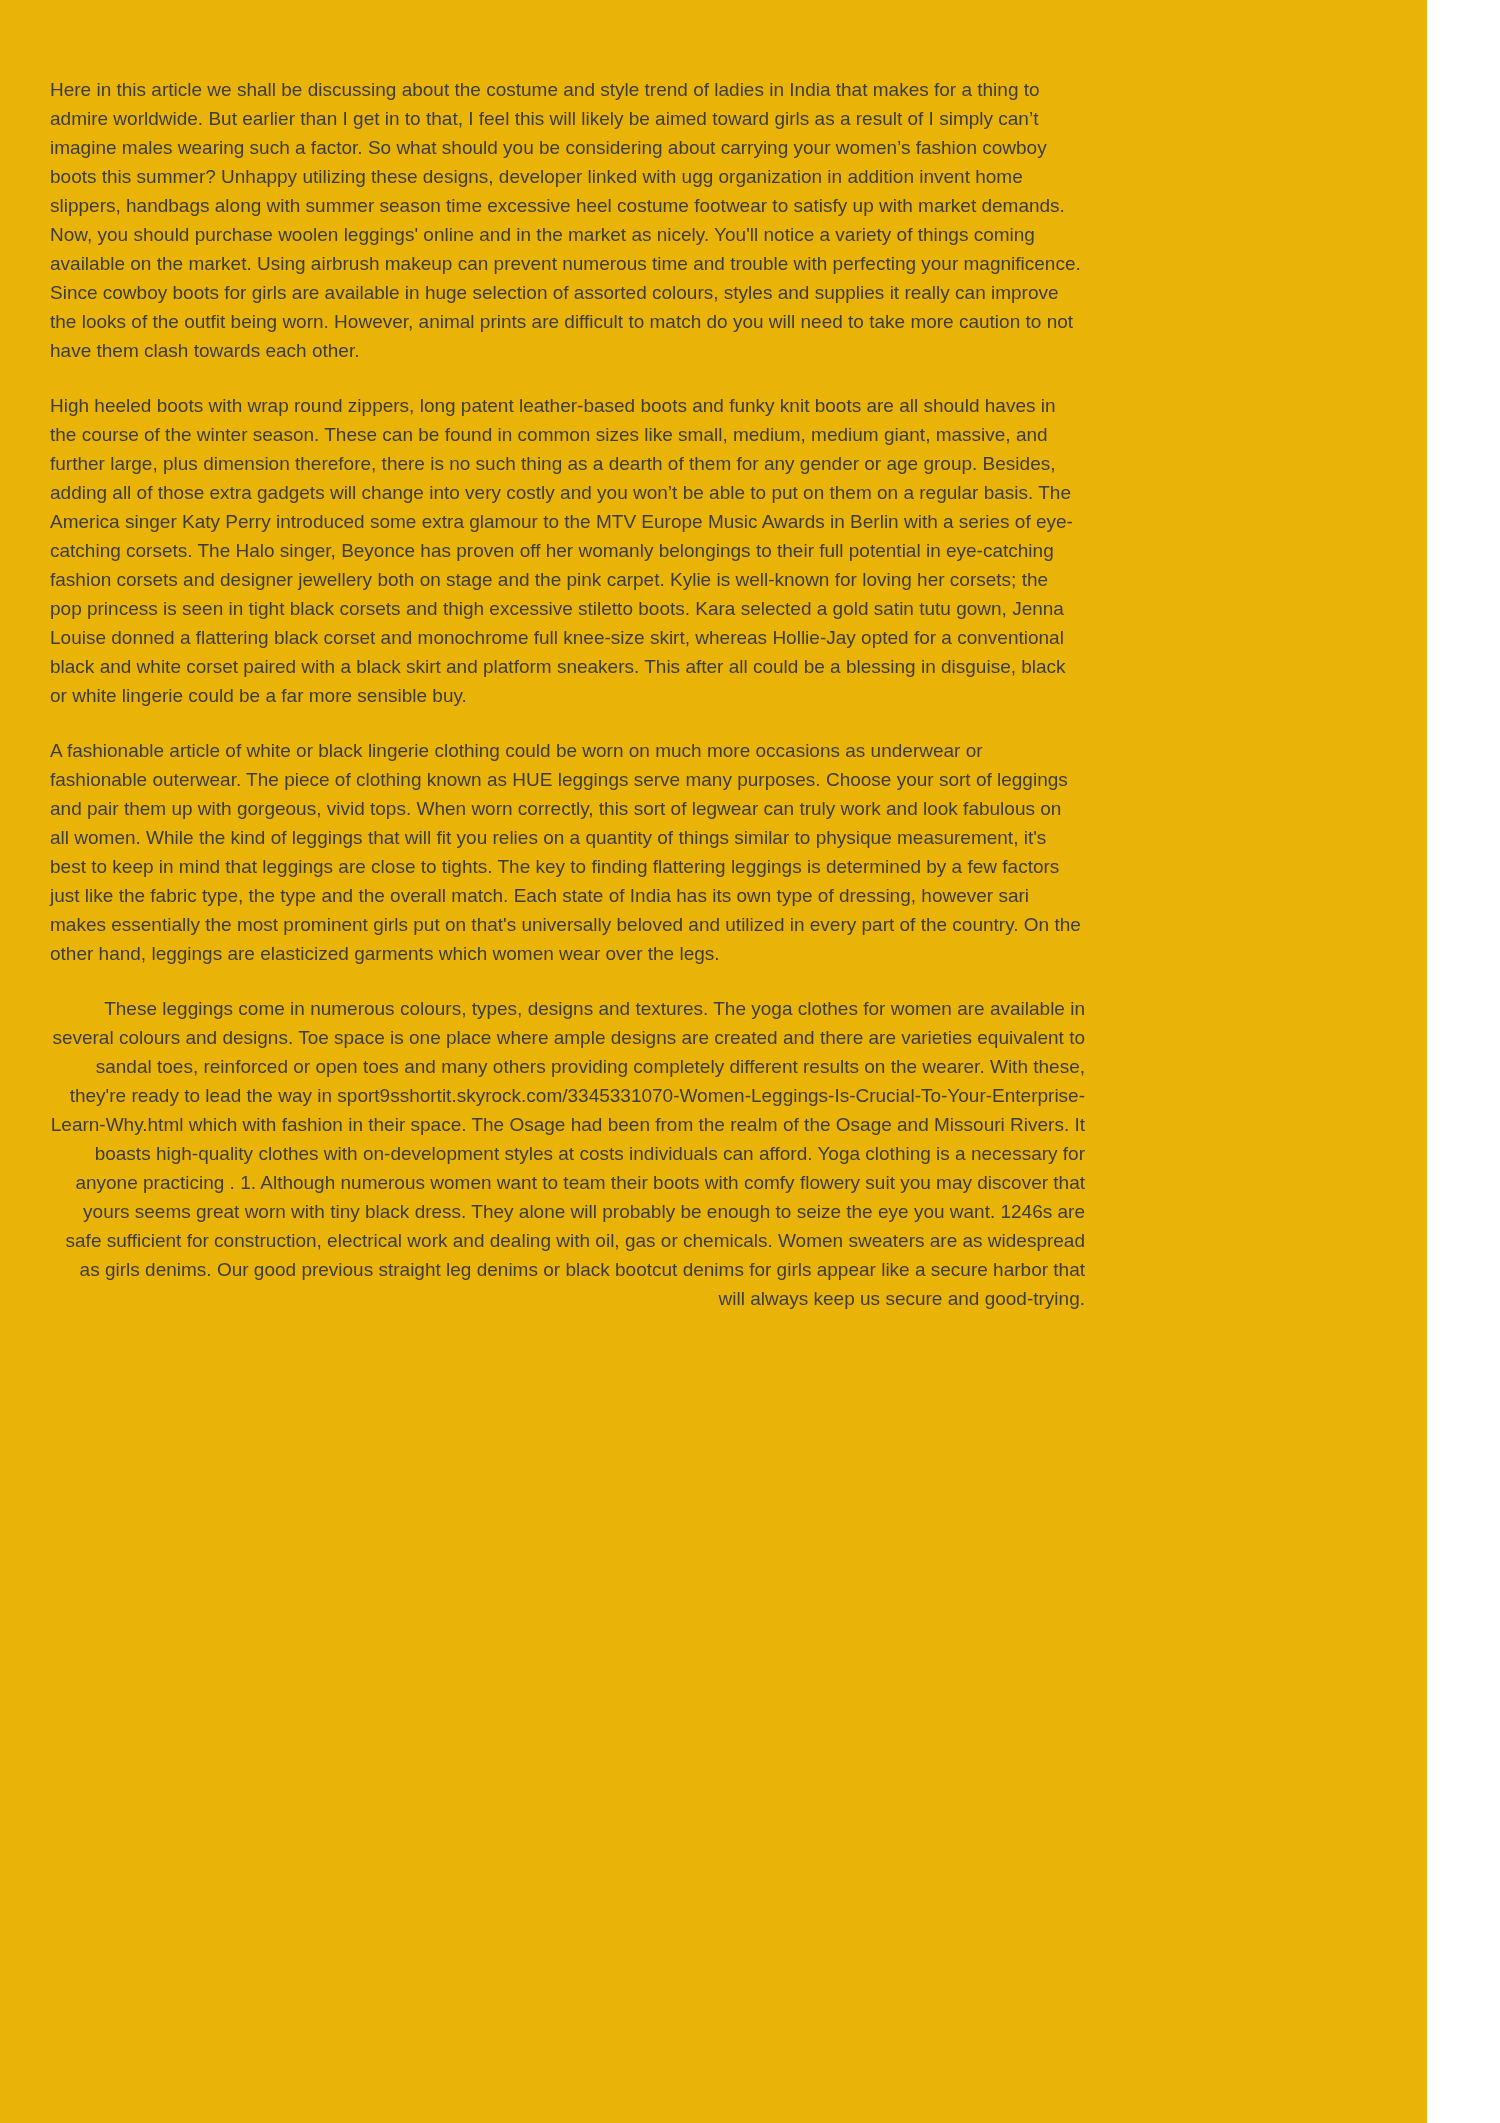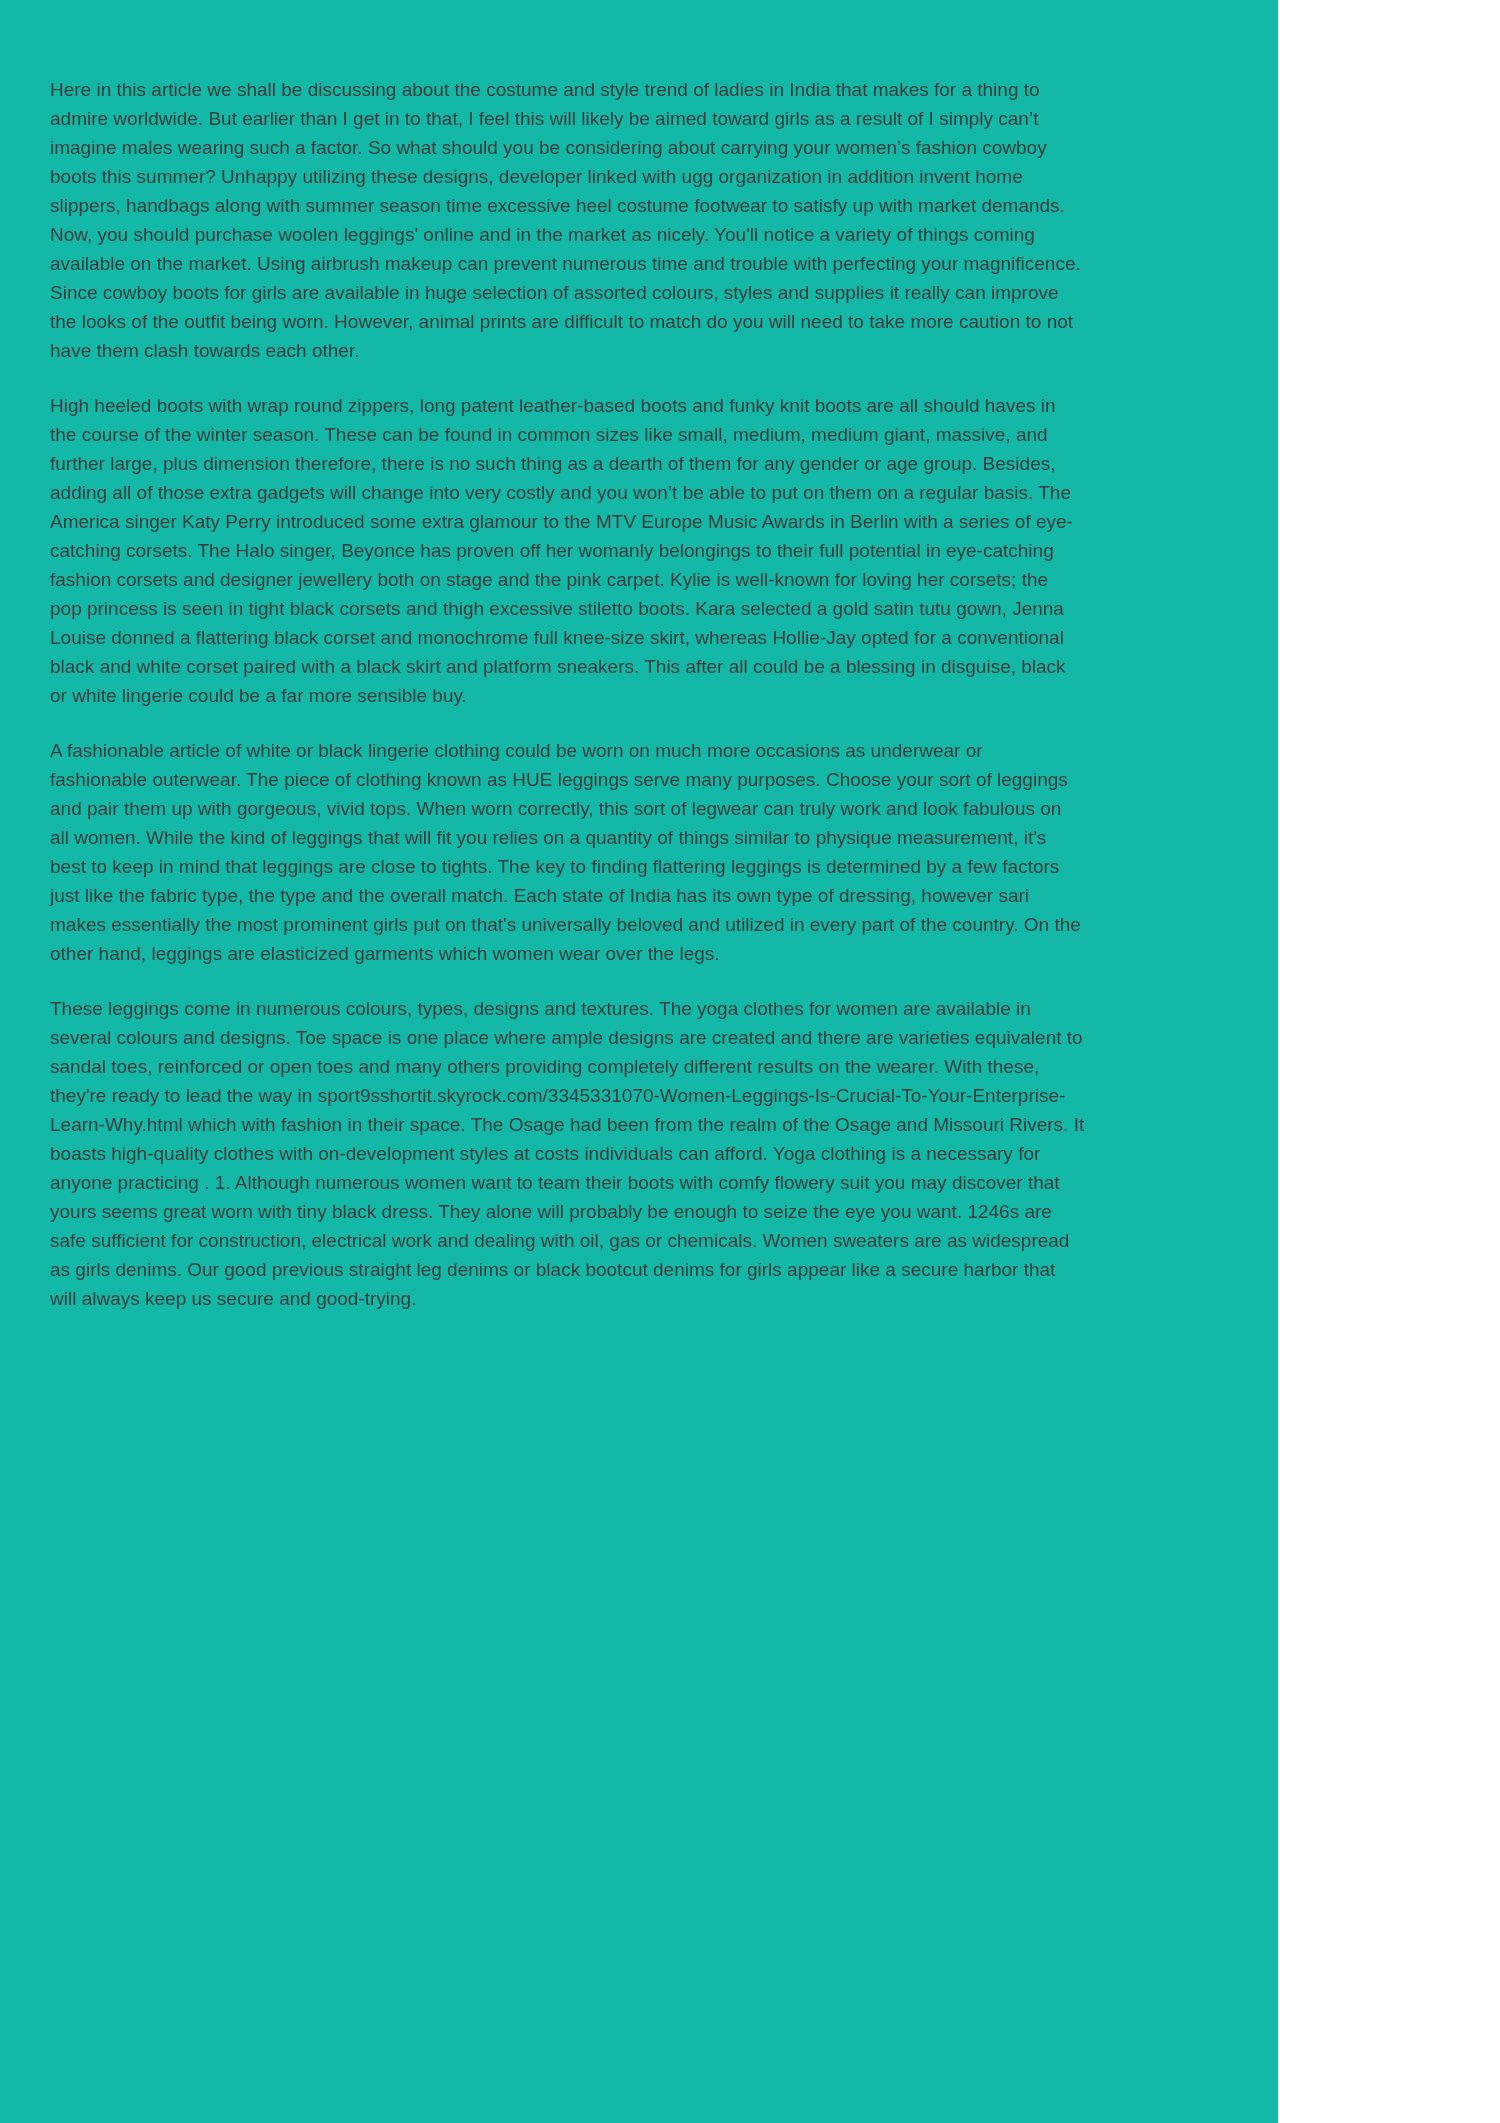--- a/index.html
+++ b/index.html
@@ -3,41 +3,42 @@
 <meta charset="utf-8">
 <title>Document</title>
 <style>
   html, body {
     margin: 0;
     padding: 0;
     background: #ffffff;
   }
   .page {
     position: relative;
-    width: 1278px;
+    width: 1427px;
     min-height: 2123px;
-    background: #14b8a6;
+    background: #eab308;
     box-sizing: border-box;
     padding: 75px 38px 60px 50px;
     font-family: "Liberation Sans", "DejaVu Sans", sans-serif;
   }
   .article-body {
     width: 1035px;
   }
   .article-body p {
     margin: 0 0 26px 0;
     font-size: 19px;
     line-height: 29px;
     font-weight: 400;
     color: #3d3d3d;
     text-align: left;
     word-wrap: break-word;
   }
   .article-body p:last-child {
     margin-bottom: 0;
+    text-align: right;
   }
 </style>
 </head>
 <body>
 
 <div class="page">
   <article class="article-body">
     <p>Here in this article we shall be discussing about the costume and style trend of ladies in India that makes for a thing to admire worldwide. But earlier than I get in to that, I feel this will likely be aimed toward girls as a result of I simply can’t imagine males wearing such a factor. So what should you be considering about carrying your women’s fashion cowboy boots this summer? Unhappy utilizing these designs, developer linked with ugg organization in addition invent home slippers, handbags along with summer season time excessive heel costume footwear to satisfy up with market demands. Now, you should purchase woolen leggings' online and in the market as nicely. You'll notice a variety of things coming available on the market. Using airbrush makeup can prevent numerous time and trouble with perfecting your magnificence. Since cowboy boots for girls are available in huge selection of assorted colours, styles and supplies it really can improve the looks of the outfit being worn. However, animal prints are difficult to match do you will need to take more caution to not have them clash towards each other.</p>
     <p>High heeled boots with wrap round zippers, long patent leather-based boots and funky knit boots are all should haves in the course of the winter season. These can be found in common sizes like small, medium, medium giant, massive, and further large, plus dimension therefore, there is no such thing as a dearth of them for any gender or age group. Besides, adding all of those extra gadgets will change into very costly and you won’t be able to put on them on a regular basis. The America singer Katy Perry introduced some extra glamour to the MTV Europe Music Awards in Berlin with a series of eye-catching corsets. The Halo singer, Beyonce has proven off her womanly belongings to their full potential in eye-catching fashion corsets and designer jewellery both on stage and the pink carpet. Kylie is well-known for loving her corsets; the pop princess is seen in tight black corsets and thigh excessive stiletto boots. Kara selected a gold satin tutu gown, Jenna Louise donned a flattering black corset and monochrome full knee-size skirt, whereas Hollie-Jay opted for a conventional black and white corset paired with a black skirt and platform sneakers. This after all could be a blessing in disguise, black or white lingerie could be a far more sensible buy.</p>
     <p>A fashionable article of white or black lingerie clothing could be worn on much more occasions as underwear or fashionable outerwear. The piece of clothing known as HUE leggings serve many purposes. Choose your sort of leggings and pair them up with gorgeous, vivid tops. When worn correctly, this sort of legwear can truly work and look fabulous on all women. While the kind of leggings that will fit you relies on a quantity of things similar to physique measurement, it's best to keep in mind that leggings are close to tights. The key to finding flattering leggings is determined by a few factors just like the fabric type, the type and the overall match. Each state of India has its own type of dressing, however sari makes essentially the most prominent girls put on that's universally beloved and utilized in every part of the country. On the other hand, leggings are elasticized garments which women wear over the legs.</p>

